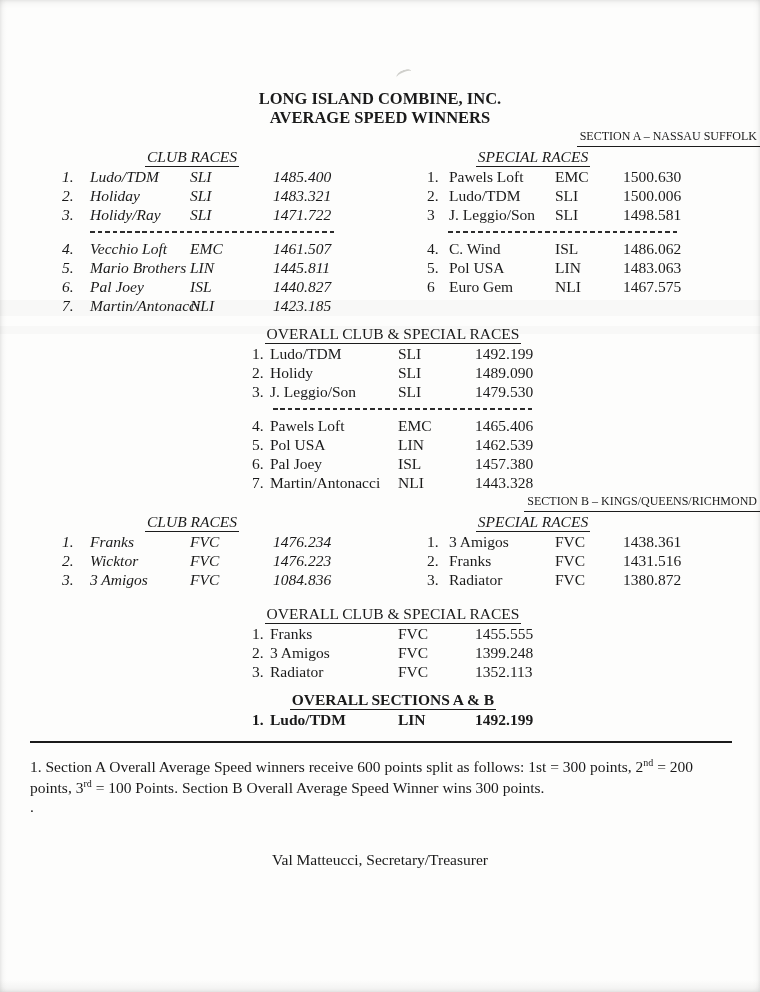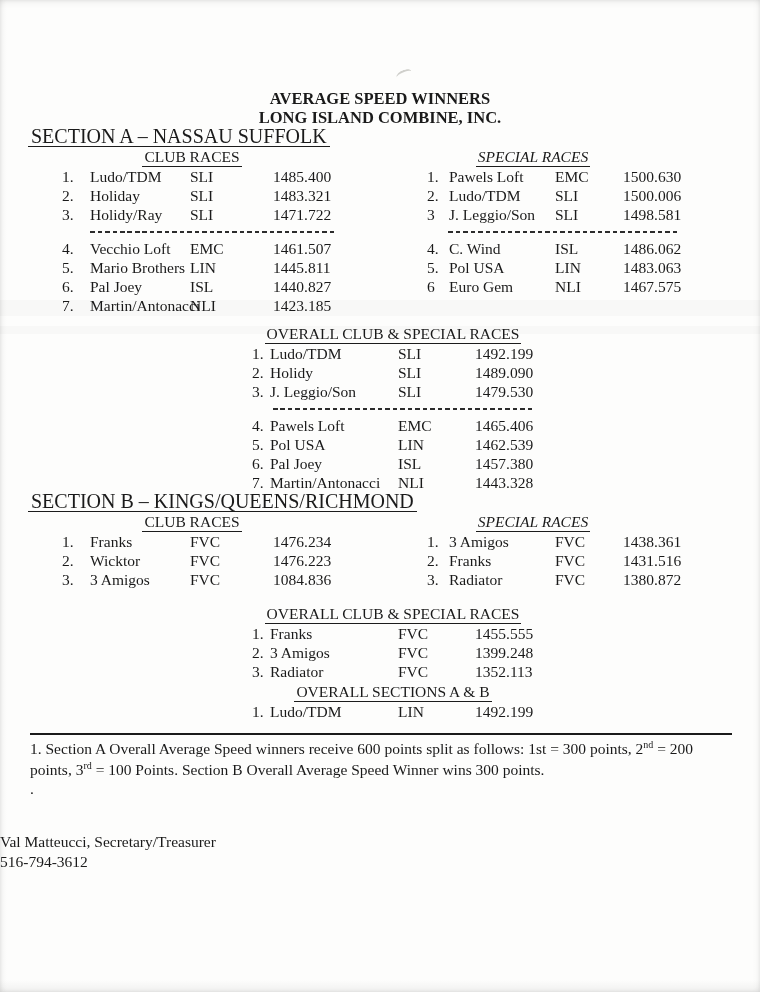--- a/index.html
+++ b/index.html
@@ -18,28 +18,28 @@
       linear-gradient(270deg, rgba(0,0,0,.02), transparent 8px);
   }
   .crease { position:absolute; left:0; width:760px; height:16px; background:rgba(0,0,0,.018); pointer-events:none; }
   .crease.c1 { top:300px; } .crease.c2 { top:326px; height:8px; }
   .squiggle { position:absolute; top:70px; left:396px; width:16px; height:7px;
     border-top:2px solid #cfcfcb; border-radius:60% 40% 0 0; transform:rotate(-18deg); }
 
   .content { position:relative; padding-top:89px; }
 
   .title-block { text-align:center; font-weight:bold; font-size:16.5px; line-height:19px; }
-  .section-heading { text-align:left; font-size:20px; margin-top:0;padding-left:28px; }
+  .section-heading { text-align:right; font-size:12px; margin-top:0;padding-left:28px; }
   .section-heading .u { display:inline-block; border-bottom:1.6px solid #1c1c1c; padding:0 3px 0px 3px; }
 
   .thead { text-align:center; font-size:15.5px; }
   .thead .u { display:inline-block; border-bottom:1.5px solid #1c1c1c; padding:0 2px; }
 
   .two-col { display:flex; align-items:flex-start; margin-left:62px; }
-  .col-left  { width:285px; }
+  .col-left  { width:285px;font-style:italic; }
   .col-spacer { width:80px; }
   .col-right { width:290px; }
   .col-left  .thead { width:260px; }
   .col-right .thead { width:212px;font-style:italic; }
 
   .trow { display:grid; height:19px; white-space:nowrap; }
   .t-left   .trow { grid-template-columns:28px 100px 83px auto; }
   .t-right  .trow { grid-template-columns:22px 106px 68px auto; }
   .t-center .trow { grid-template-columns:18px 128px 77px auto; }
 
@@ -49,43 +49,43 @@
   .t-right .dashes { margin-left:21px; width:229px; }
   .t-center .dashes { margin-left:21px; width:260px; }
 
   .center-table { width:285px; margin-left:252px; }
   .center-table .thead { width:282px; }
 
   .gap-a-overall { margin-top:9px; }
   .gap-secb { margin-top:0; }
   .gap-b-cols { margin-top:0px; }
   .gap-b-overall { margin-top:15px; }
-  .gap-ab { margin-top:1px; }
-
-  .footnotes { margin:12px 28px 0 30px; border-top:2px solid #1b1b1b; padding-top:4px;
+  .gap-ab { margin-top:9px;font-weight:bold; }
+
+  .footnotes { margin:12px 28px 0 30px; border-top:2px solid #1b1b1b; padding-top:14px;
     font-size:15.5px; line-height:20.5px; }
   .footnotes sup { font-size:10px; line-height:0; }
   .fn { margin:0; }
   .fn-dot { line-height:17px; }
 
-  .signature { margin-top:35px; line-height:19.5px; }
+  .signature { text-align:center; margin-top:35px; line-height:19.5px; }
 </style>
 </head>
 <body>
 
 <div class="page">
   <div class="crease c1"></div>
   <div class="crease c2"></div>
   <div class="squiggle"></div>
 
   <div class="content">
 
     <div class="title-block">
+      <div>LONG ISLAND COMBINE, INC.</div>
       <div>AVERAGE SPEED WINNERS</div>
-      <div>LONG ISLAND COMBINE, INC.</div>
     </div>
 
     <div class="section-heading">
       <span class="u">SECTION A – NASSAU SUFFOLK</span>
     </div>
 
     <div class="two-col">
       <div class="col-left t-left">
         <div class="thead">
           <span class="u">CLUB RACES</span>
@@ -338,17 +338,16 @@
         </div>
     </div>
 
     <div class="footnotes">
       <p class="fn"><span>1. Section A Overall Average Speed winners receive 600 points split as follows: 1st = 300 points, 2</span><sup>nd</sup><span> = 200 points,  3</span><sup>rd</sup><span> = 100 Points.  Section B Overall Average Speed Winner wins 300 points.</span></p>
       <p class="fn fn-dot">.</p>
     </div>
 
     <div class="signature">
       <div>Val Matteucci, Secretary/Treasurer</div>
-      <div>516-794-3612</div>
     </div>
 
   </div>
 </div>
 
 </body></html>

